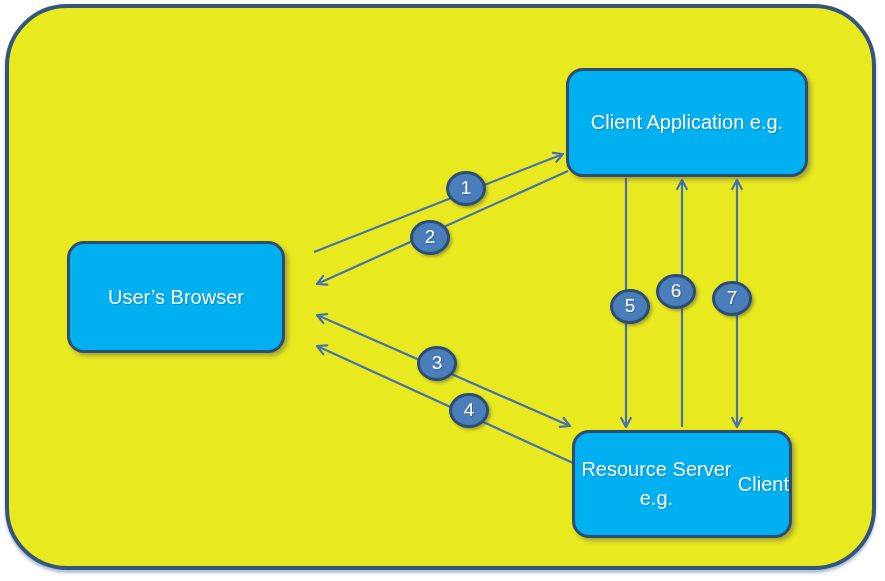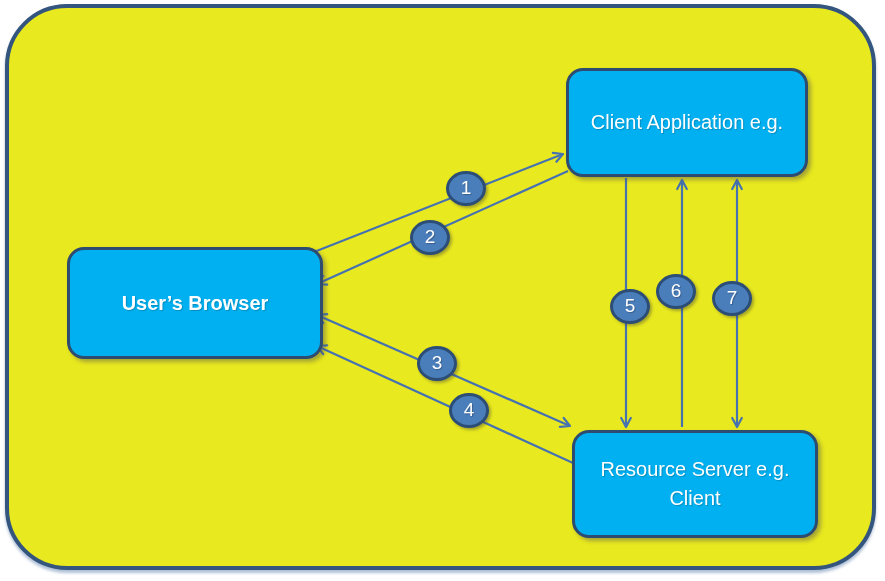--- a/index.html
+++ b/index.html
@@ -40,21 +40,21 @@
     box-sizing: border-box;
     border-radius: 17px;
     border: 3px solid var(--node-border, #2E4B70);
     background: var(--node-fill, #00B0F0);
     box-shadow: 3px 3px 4px rgba(80, 80, 80, 0.45);
     color: #ffffff;
     font-size: 20px;
     line-height: 29px;
     text-align: center;
     display: flex;
-    flex-direction: column;
+    flex-direction: row;
     align-items: center;
     justify-content: center;
     text-shadow: 1px 1px 1px rgba(0, 0, 0, 0.2);
   }
   .badge {
     position: absolute;
     box-sizing: border-box;
     width: 40px;
     height: 35px;
     border-radius: 50%;
@@ -87,24 +87,24 @@
         <line x1="573" y1="463" x2="317" y2="346" stroke="#4672B0" stroke-width="2.2" marker-end="url(#arrowhead)"></line>
         <line x1="626" y1="178" x2="626" y2="427" stroke="#4672B0" stroke-width="2.2" marker-end="url(#arrowhead)"></line>
         <line x1="682" y1="427" x2="682" y2="180" stroke="#4672B0" stroke-width="2.2" marker-end="url(#arrowhead)"></line>
         <line x1="737" y1="180" x2="737" y2="427" stroke="#4672B0" stroke-width="2.2" marker-end="url(#arrowhead)" marker-start="url(#arrowhead)"></line>
       </g>
   </svg>
   <div id="node-layer">
       <div class="node" style="left: 566px; top: 68px; width: 242px; height: 109px;">
         <span>Client Application e.g.</span>
       </div>
-      <div class="node" style="left: 67px; top: 247px; width: 256px; height: 112px; font-weight: bold;">
+      <div class="node" style="left: 67px; top: 241px; width: 218px; height: 112px;">
         <span>User’s Browser</span>
       </div>
-      <div class="node" style="left: 572px; top: 430px; width: 246px; height: 108px;">
+      <div class="node" style="left: 572px; top: 430px; width: 220px; height: 108px;">
         <span>Resource Server e.g.</span>
         <span>Client</span>
       </div>
     </div>
   <div id="badge-layer">
       <div class="badge" style="left: 446px; top: 170.5px;">1</div>
       <div class="badge" style="left: 410px; top: 219.5px;">2</div>
       <div class="badge" style="left: 417px; top: 345.5px;">3</div>
       <div class="badge" style="left: 449px; top: 392.5px;">4</div>
       <div class="badge" style="left: 610px; top: 288.5px;">5</div>

